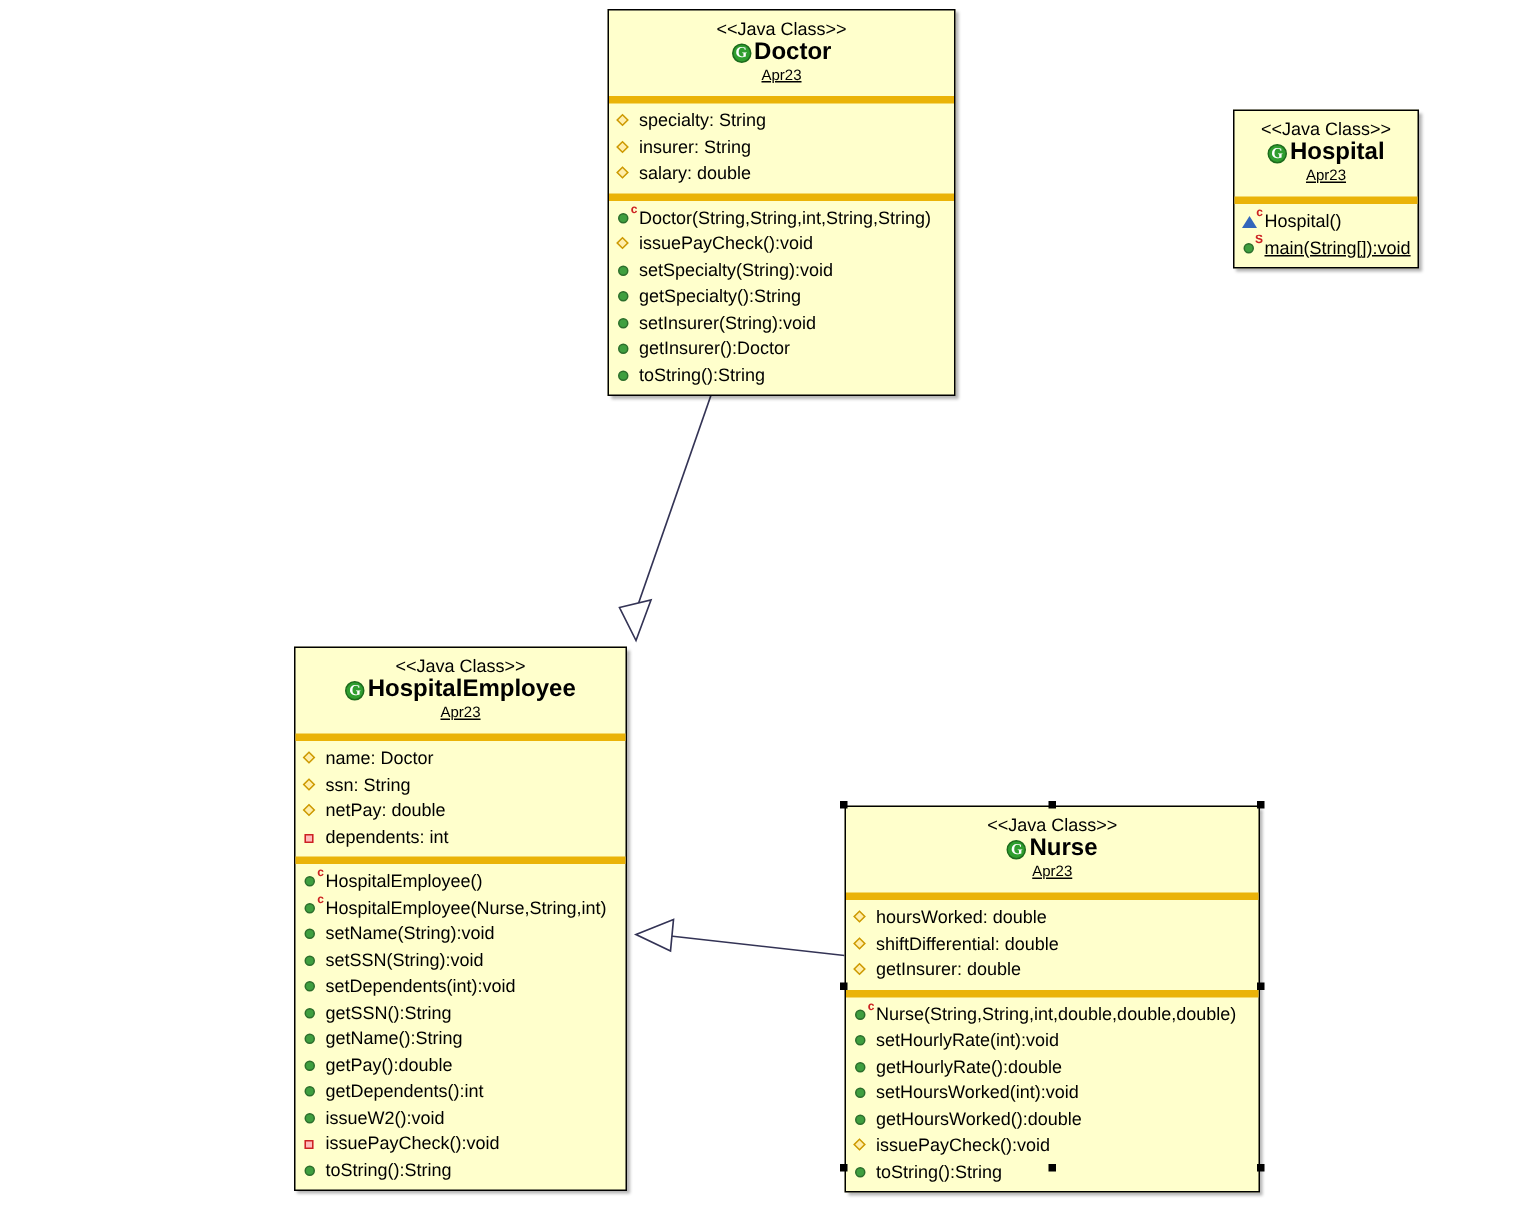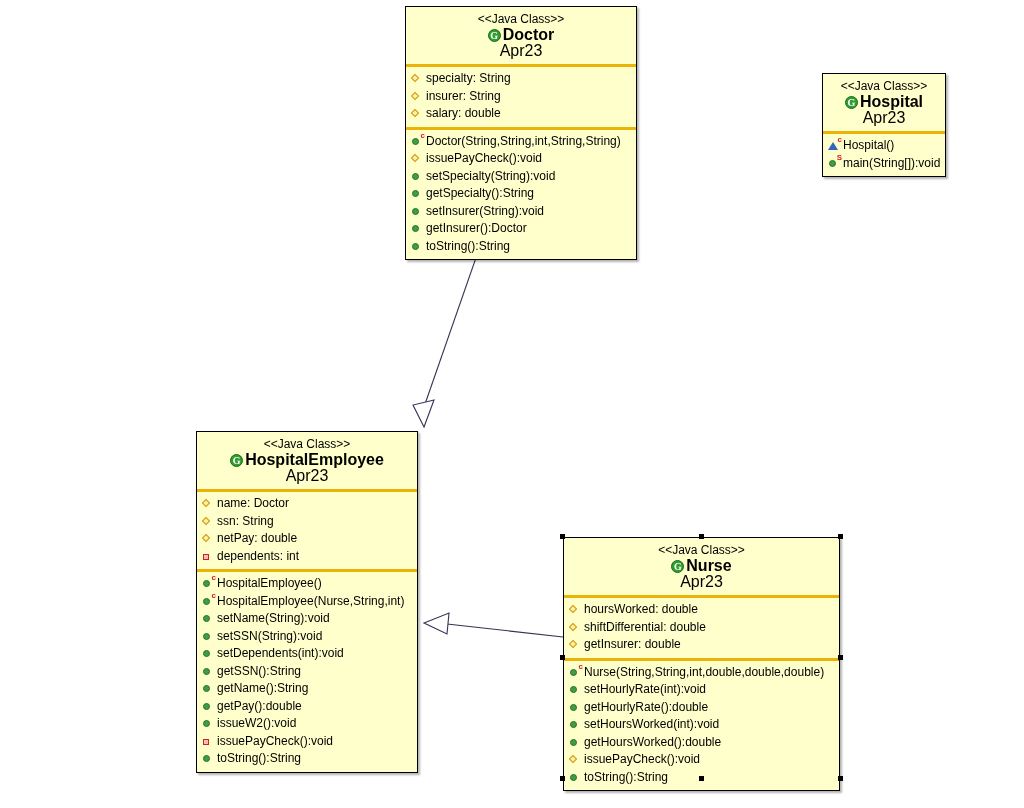--- a/index.html
+++ b/index.html
@@ -35,21 +35,21 @@
     position: absolute;
     background: #ffffcc;
     border: 1px solid #000000;
     box-sizing: border-box;
     box-shadow: 2px 2px 2px rgba(0,0,0,0.30);
   }
   .compartment {
     padding: 3px 0 4px 0;
   }
   .compartment + .compartment {
-    border-top: 3px solid #eab308;
+    border-top: 5px solid #eab308;
   }
   .cls-header {
     text-align: center;
     padding: 5px 4px 6px 4px;
   }
   .stereotype {
     font-size: 12px;
     line-height: 14px;
     color: #000000;
   }
@@ -60,36 +60,37 @@
     gap: 2px;
     line-height: 16px;
     margin-top: 1px;
   }
   .cls-name {
     font-weight: bold;
     font-size: 16px;
     color: #000000;
   }
   .cls-version {
-    font-size: 16px;
+    font-size: 10px;
     line-height: 14px;
     margin-top: 1px;
     color: #000000;
+    text-decoration: underline;
   }
   .member {
     display: flex;
     align-items: center;
     line-height: 17.5px;
     height: 17.5px;
     padding-left: 5px;
     white-space: nowrap;
     font-size: 12px;
   }
   .member .mtext { padding-left: 4px; }
-  .member .mtext.underline { }
+  .member .mtext.underline { text-decoration: underline; }
 
   
   .ico {
     position: relative;
     width: 11px;
     height: 11px;
     flex: 0 0 11px;
     display: inline-block;
   }
   .ico .sup {
@@ -331,20 +332,24 @@
       <div class="member">
         <span class="ico circle-green"></span>
         <span class="mtext">getName():String</span>
       </div>
       <div class="member">
         <span class="ico circle-green"></span>
         <span class="mtext">getPay():double</span>
       </div>
       <div class="member">
         <span class="ico circle-green"></span>
+        <span class="mtext">getDependents():int</span>
+      </div>
+      <div class="member">
+        <span class="ico circle-green"></span>
         <span class="mtext">issueW2():void</span>
       </div>
       <div class="member">
         <span class="ico square-red"></span>
         <span class="mtext">issuePayCheck():void</span>
       </div>
       <div class="member">
         <span class="ico circle-green"></span>
         <span class="mtext">toString():String</span>
       </div>

